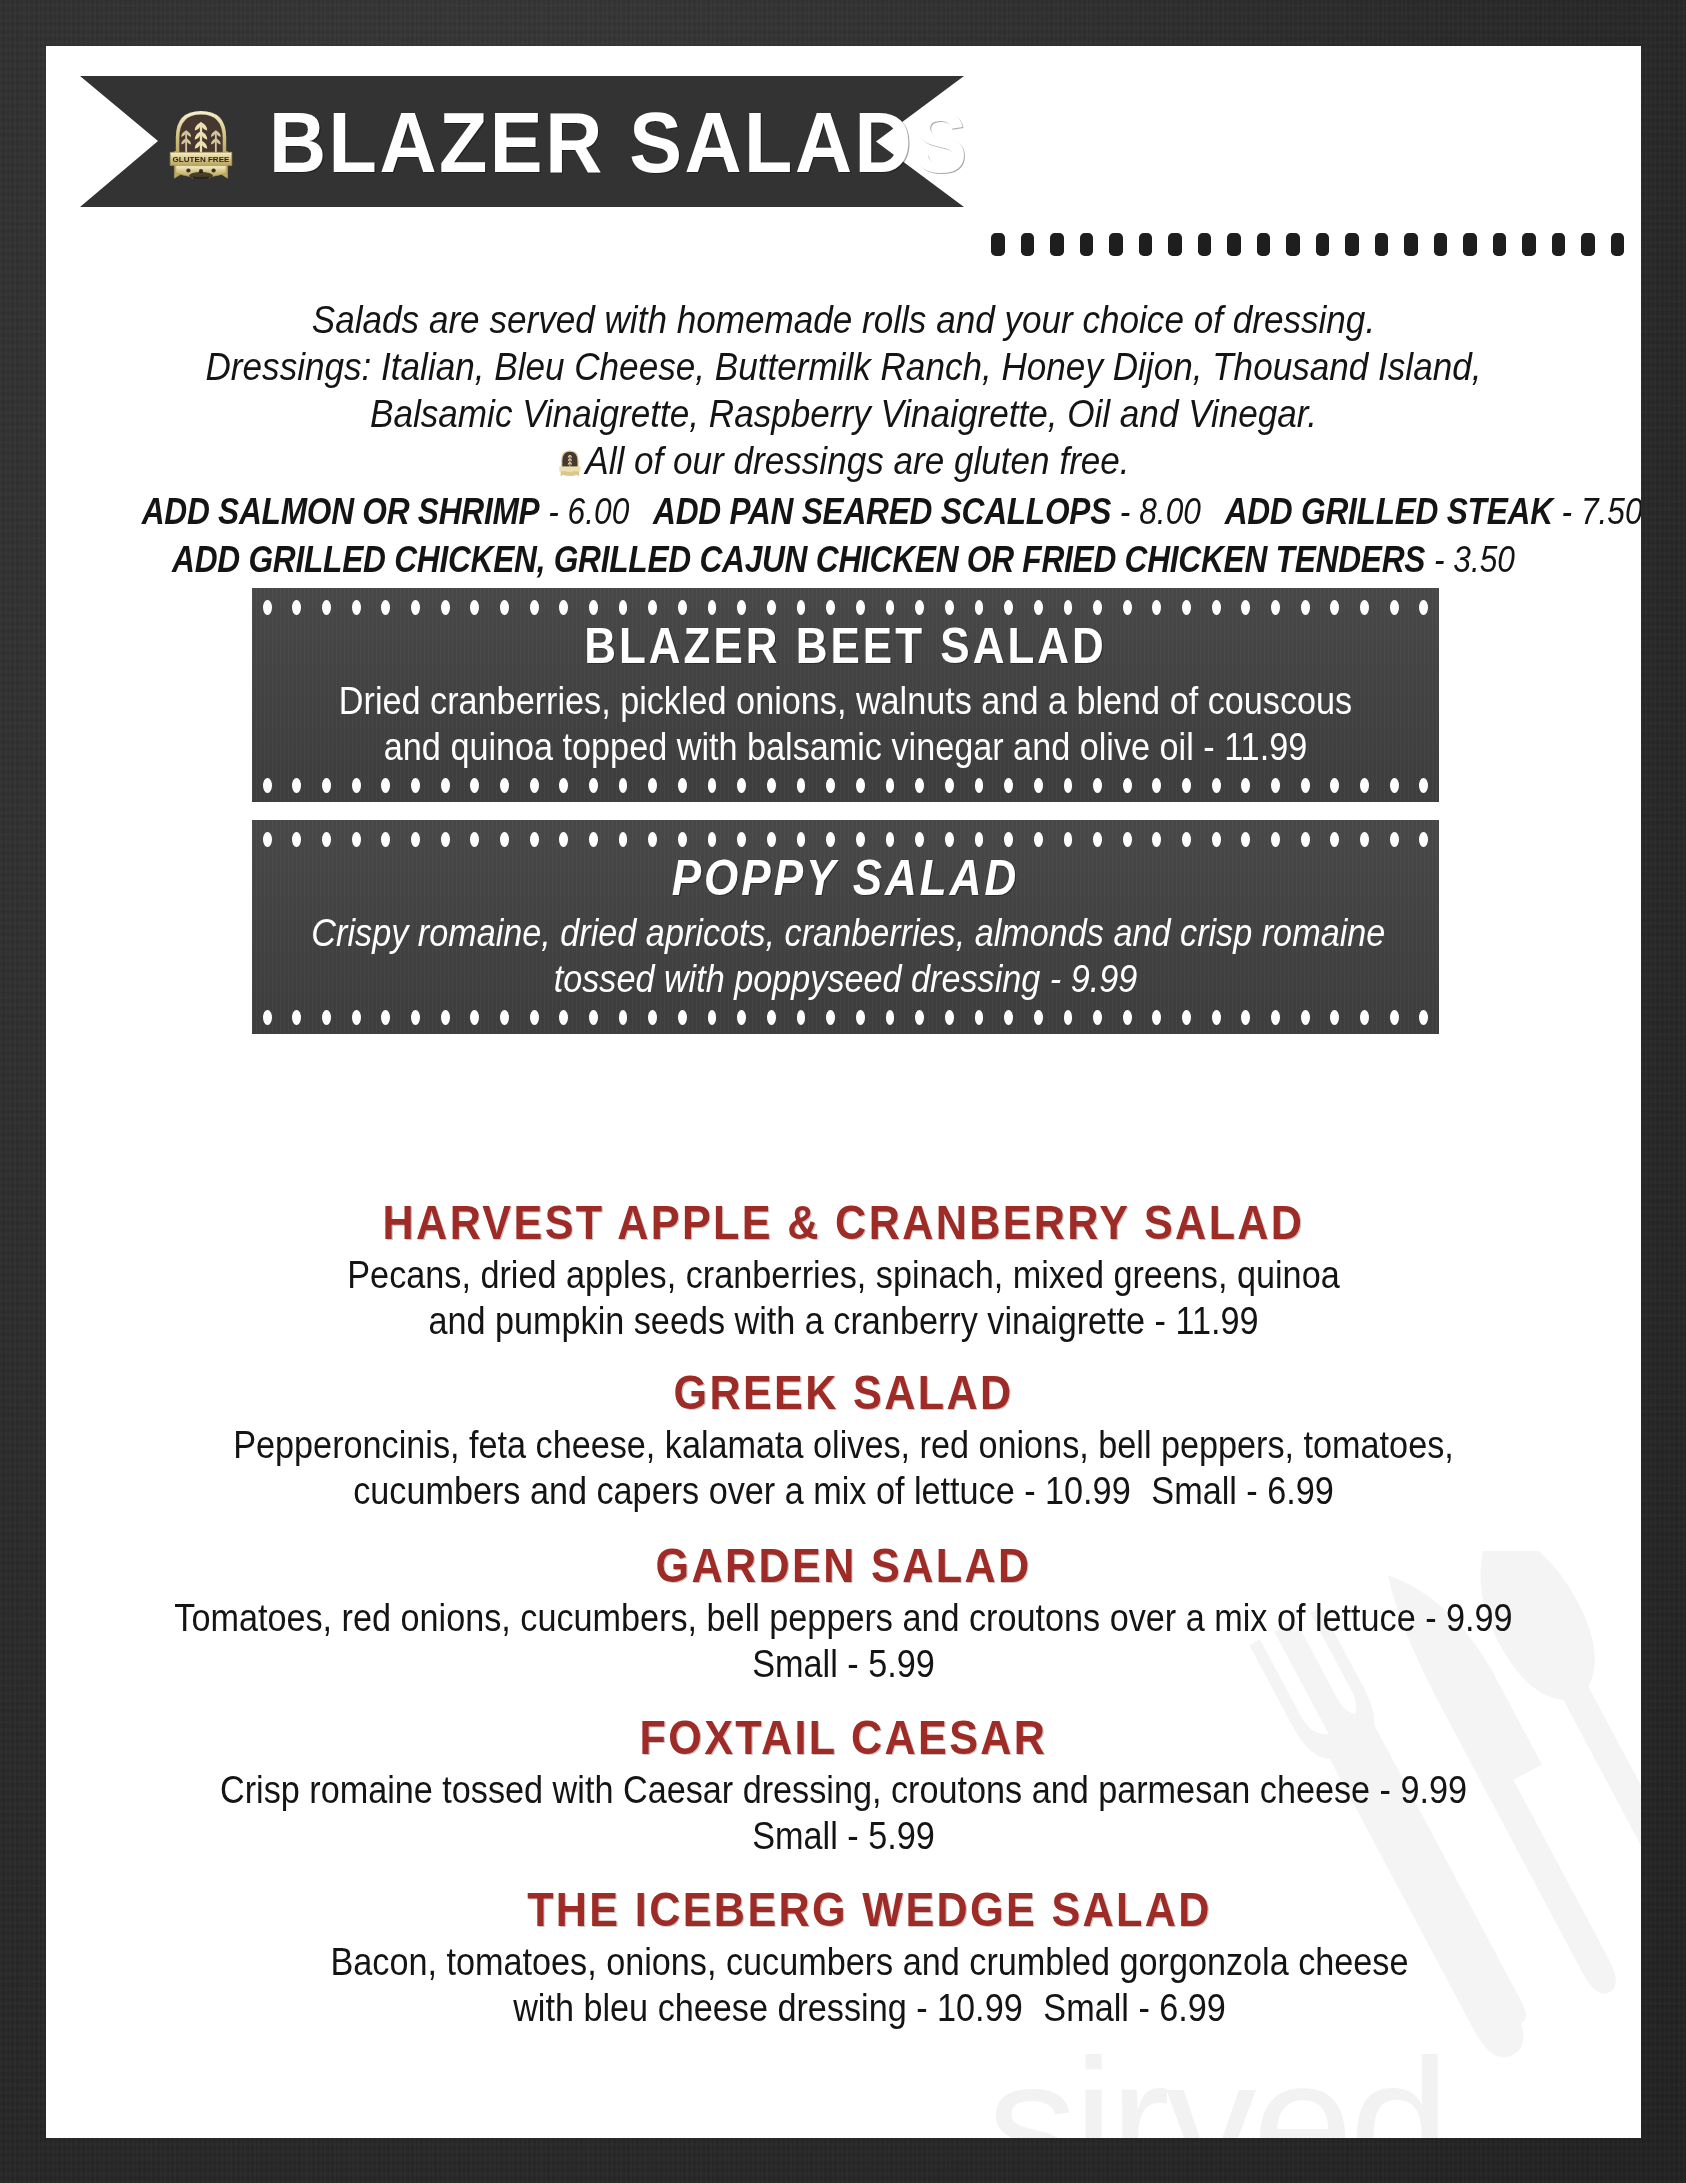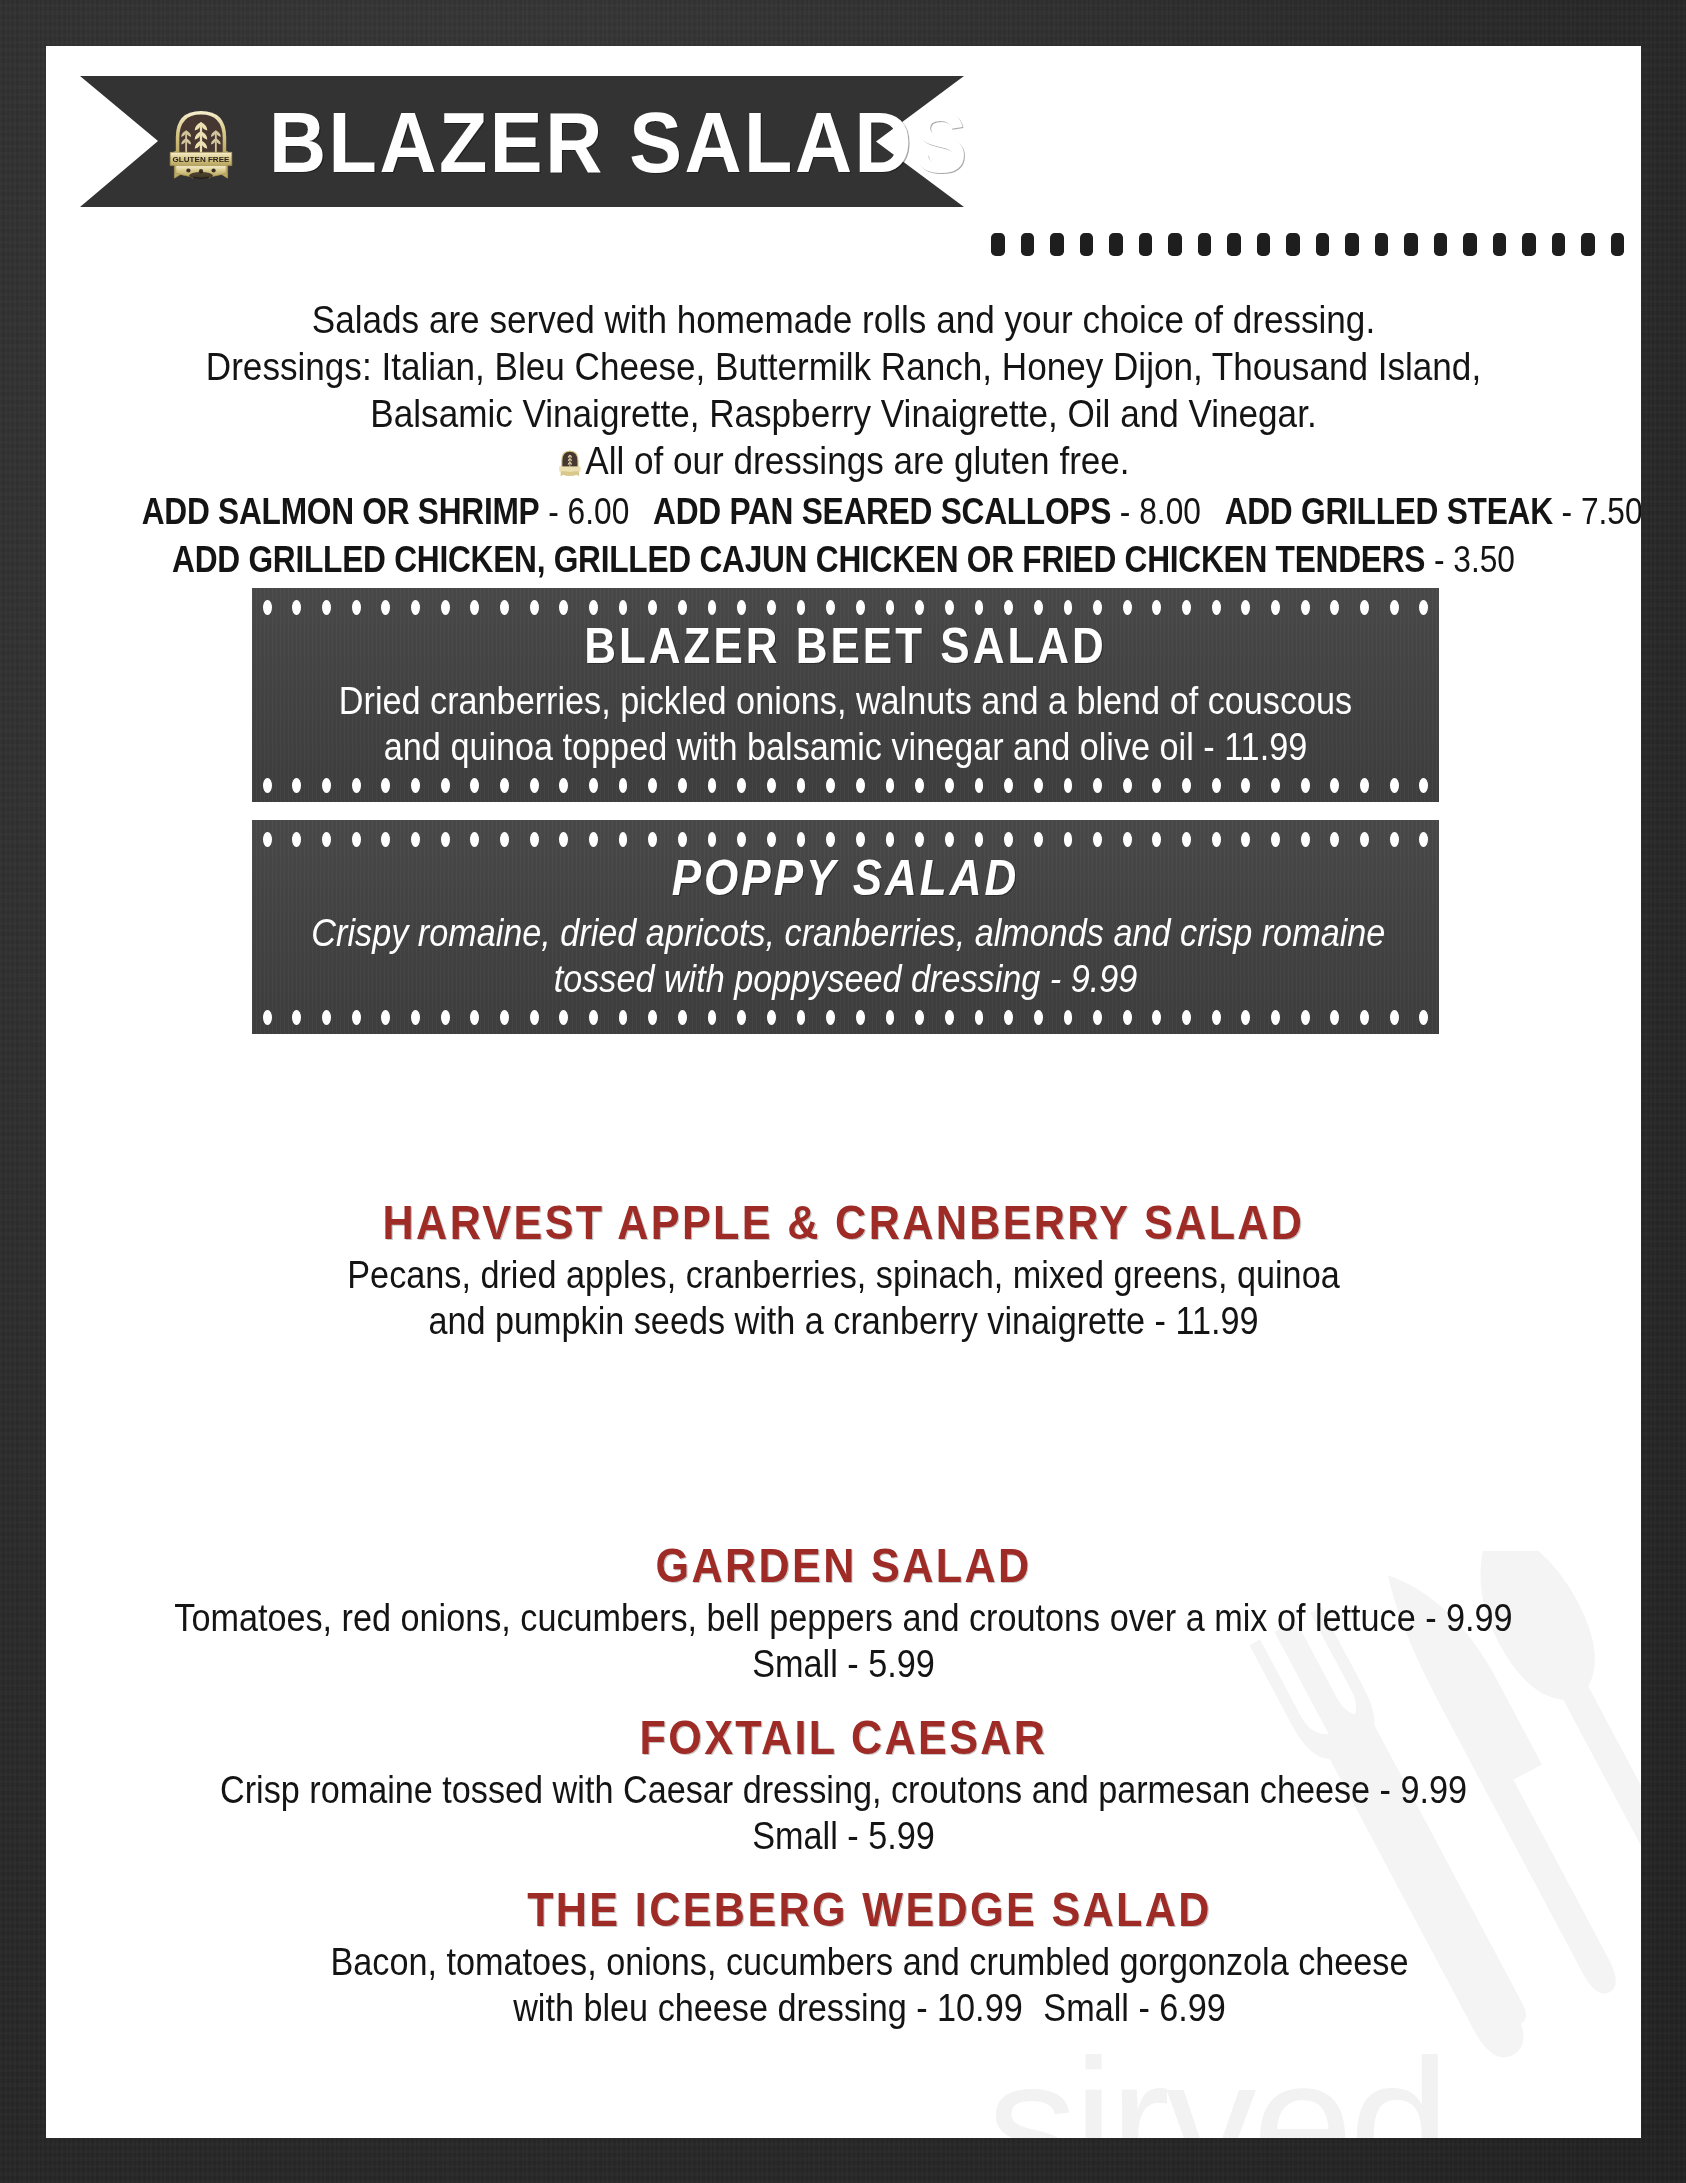--- a/index.html
+++ b/index.html
@@ -93,20 +93,21 @@
   #header-dots i {
     display:block; width:13.5px; height:23px;
     background:#1e1e1e; border-radius:4.7px;
   }
 
   
   #intro {
     position:absolute; left:0; top:250px; width:1595px;
     text-align:center;
     color:#141414;
+    font-style:italic;
   }
   .intro-line {
     font-family:"Liberation Sans Narrow","Liberation Sans", sans-serif;
     font-size:39px;
     line-height:47px;
     transform:scaleX(0.90);
     white-space:nowrap;
   }
   .gf-inline { display:inline-block; width:27px; height:30px; vertical-align:-4.7px; margin-right:4px; }
 
@@ -469,20 +470,25 @@
       </div>
     </div>
 
 
     <div class="item" style="top:1147px;">
       <div class="item-title">HARVEST APPLE &amp; CRANBERRY SALAD</div>
       <div class="item-desc">Pecans, dried apples, cranberries, spinach, mixed greens, quinoa</div>
       <div class="item-desc">and pumpkin seeds with a cranberry vinaigrette - 11.99</div>
     </div>
 
+    <div class="item" style="top:1317px;">
+      <div class="item-title">GREEK SALAD</div>
+      <div class="item-desc">Pepperoncinis, feta cheese, kalamata olives, red onions, bell peppers, tomatoes,</div>
+      <div class="item-desc"><span>cucumbers and capers over a mix of lettuce - 10.99</span><span class="sp"></span><span>Small - 6.99</span></div>
+    </div>
 
     <div class="item" style="top:1490px;">
       <div class="item-title">GARDEN SALAD</div>
       <div class="item-desc">Tomatoes, red onions, cucumbers, bell peppers and croutons over a mix of lettuce - 9.99</div>
       <div class="item-desc">Small - 5.99</div>
     </div>
 
     <div class="item" style="top:1662px;">
       <div class="item-title">FOXTAIL CAESAR</div>
       <div class="item-desc">Crisp romaine tossed with Caesar dressing, croutons and parmesan cheese - 9.99</div>

